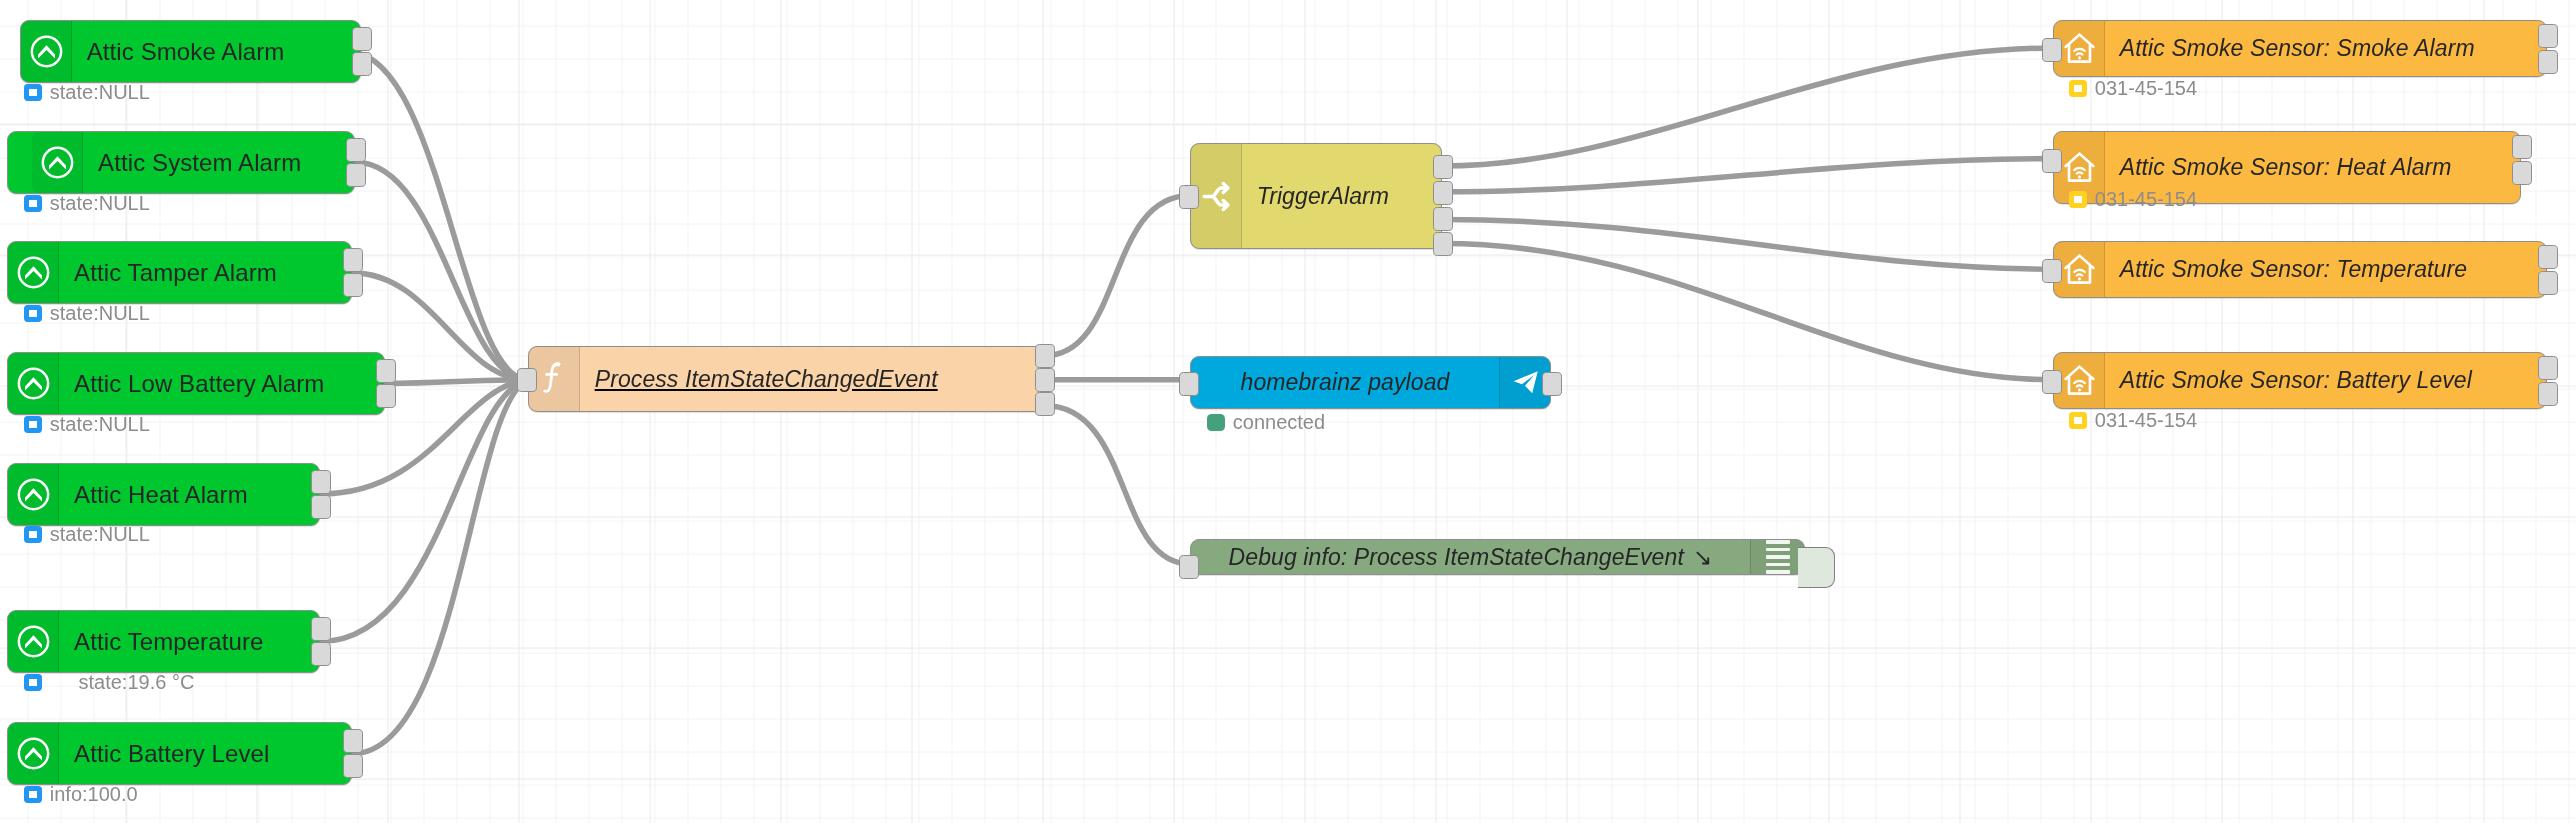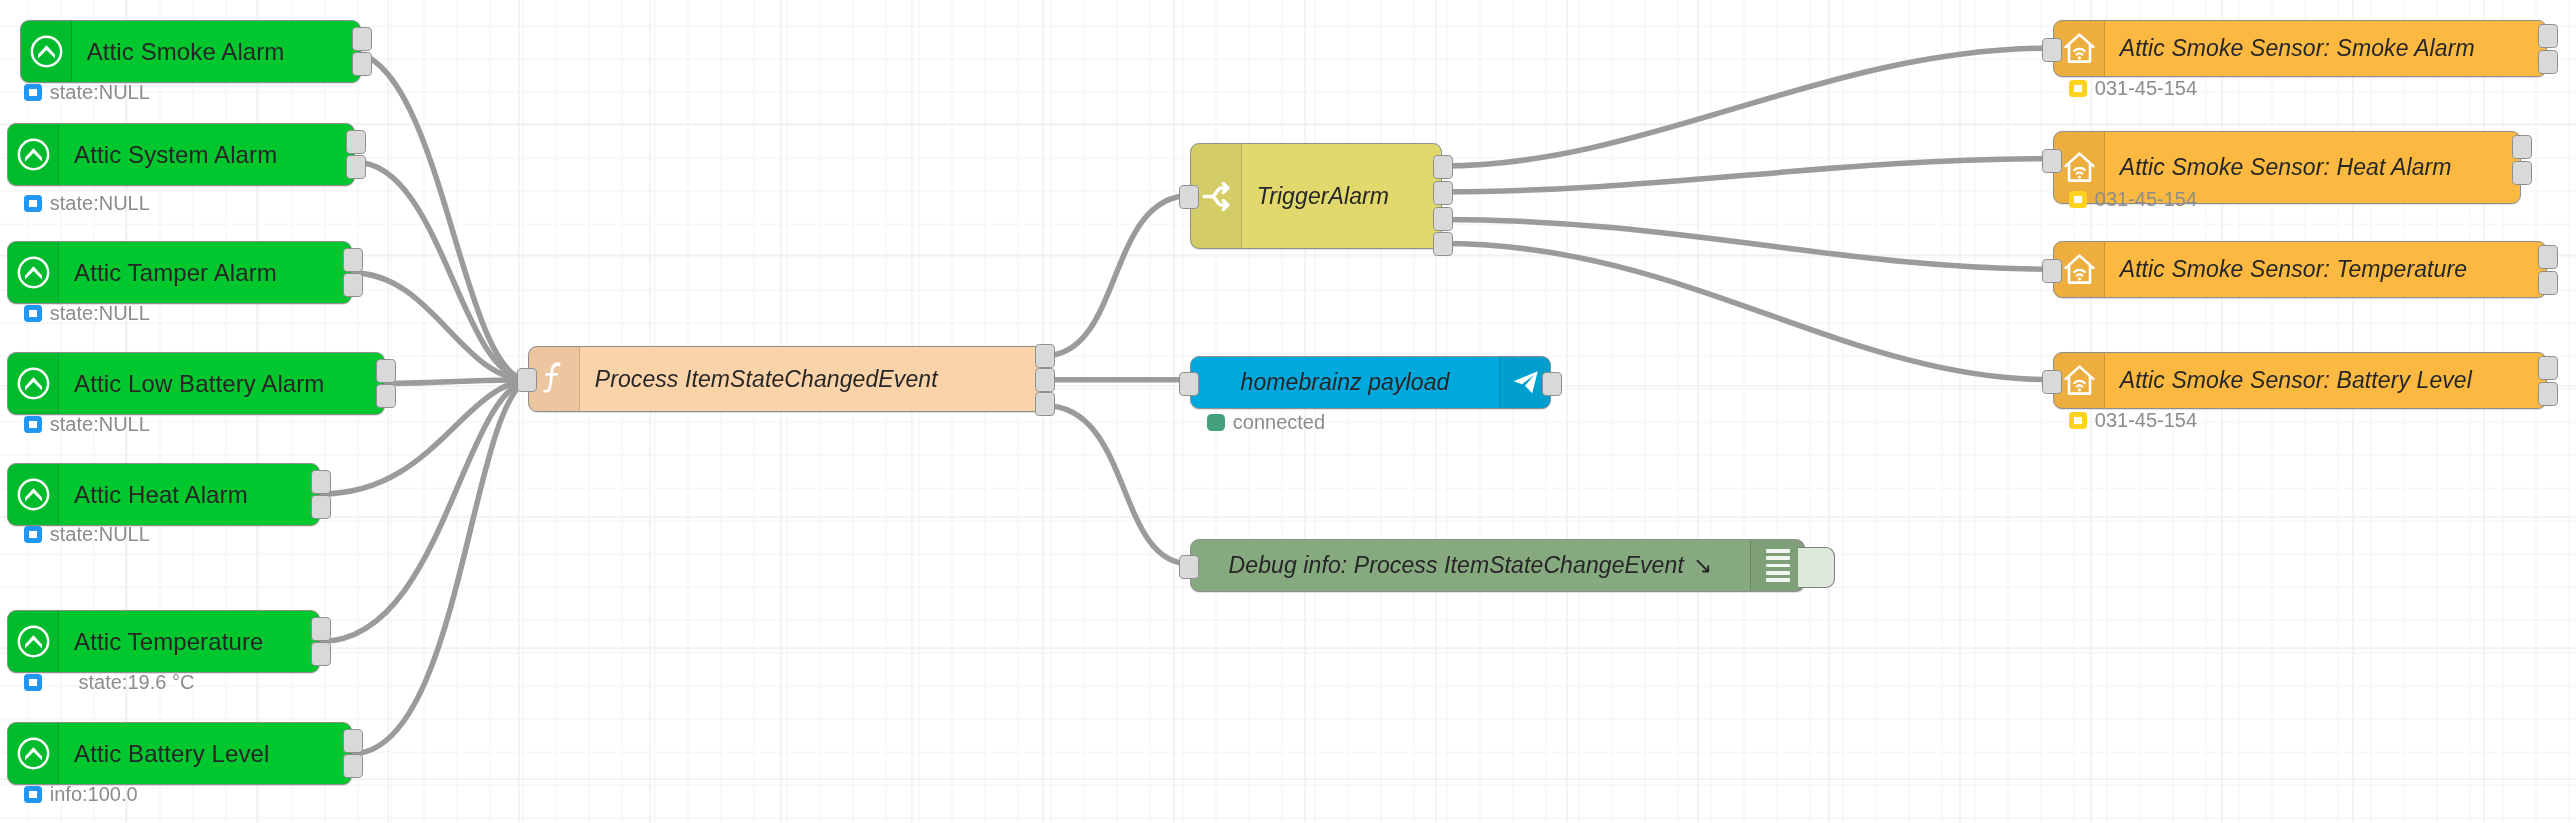--- a/index.html
+++ b/index.html
@@ -56,21 +56,21 @@
     font-style:italic;
     font-size:23px;
     color:#262626;
     white-space:nowrap;
     letter-spacing:0.1px;
   }
   .node.green .label{font-style:normal;font-size:24px;}
 
   .green{background:#00c72e;}
   .orange{background:#fcb941;}
-  .func{background:#fbd3a9;}
+  .func{background:#fbd3a9;text-decoration:underline;}
   .switchn{background:#e2d96e;}
   .mqtt{background:#00a9dd;}
   .debug{background:#87a980;}
 
   
   .port{
     position:absolute;
     width:20px;height:24px;
     background:#d9d9d9;
     border:1.8px solid #8e8e8e;
@@ -142,21 +142,21 @@
     </div>
     <div class="label">Attic Smoke Alarm</div>
     <span class="port out" style="top:5.5px;"></span>
     <span class="port out" style="top:31px;"></span>
   </div>
   <div class="status" style="left:24px;top:81px;">
     <span class="dot ring-blue"></span>
     <span>state:NULL</span>
   </div>
 
-  <div class="node green" style="left:7.4px;top:123px;width:348px;height:63px;">
+  <div class="node green" style="left:7.4px;top:131px;width:348px;height:63px;padding-left:24px;">
     <div class="icon-slot">
       <svg class="gicon" width="37" height="37" viewBox="0 0 24 24" aria-hidden="true">
         <circle cx="12" cy="12" r="9.5" fill="none" stroke="#ffffff" stroke-width="1.6"></circle>
         <path d="M6.5 14 L12 8 L17.5 14 L17.5 16.5 L12 11 L6.5 16.5 Z" fill="#ffffff"></path>
       </svg>
     </div>
     <div class="label">Attic System Alarm</div>
     <span class="port out" style="top:5.5px;"></span>
     <span class="port out" style="top:31px;"></span>
   </div>
@@ -283,21 +283,21 @@
       </svg>
     </div>
     <span class="port in" style="top:14.7px;"></span>
     <span class="port out" style="top:14.7px;"></span>
   </div>
   <div class="status" style="left:1207px;top:411px;">
     <span class="dot solid-green"></span>
     <span>connected</span>
   </div>
 
-  <div class="node debug" style="left:1190px;top:539px;width:615px;height:53px;">
+  <div class="node debug" style="left:1190px;top:539px;width:615px;height:36px;">
     <div class="label" style="justify-content:center;">
       <span>Debug info: Process ItemStateChangeEvent</span>
       <span style="margin-left:9.2px;font-style:normal;">↘</span>
     </div>
     <div class="icon-slot right" style="width:53px;flex:0 0 53px;">
       <span class="dbg-lines" aria-hidden="true">
           <i></i>
           <i></i>
           <i></i>
           <i></i>

